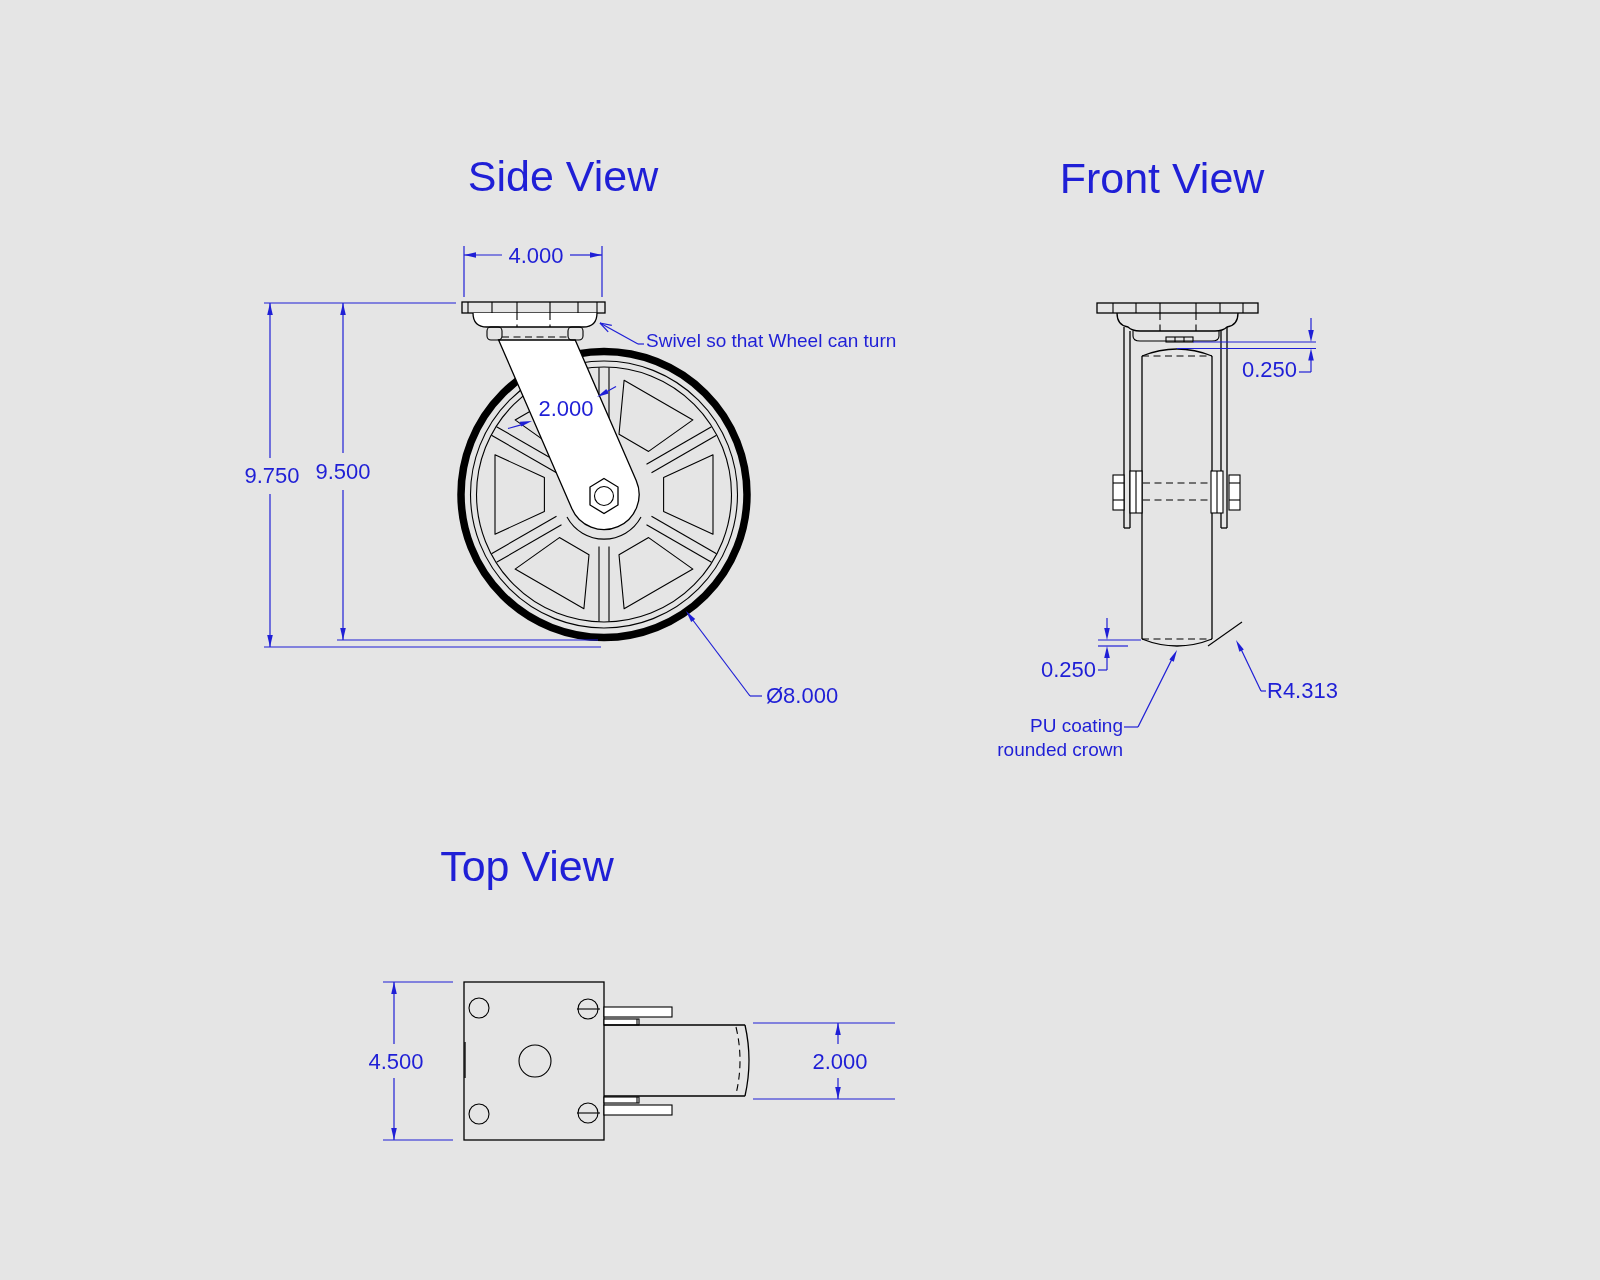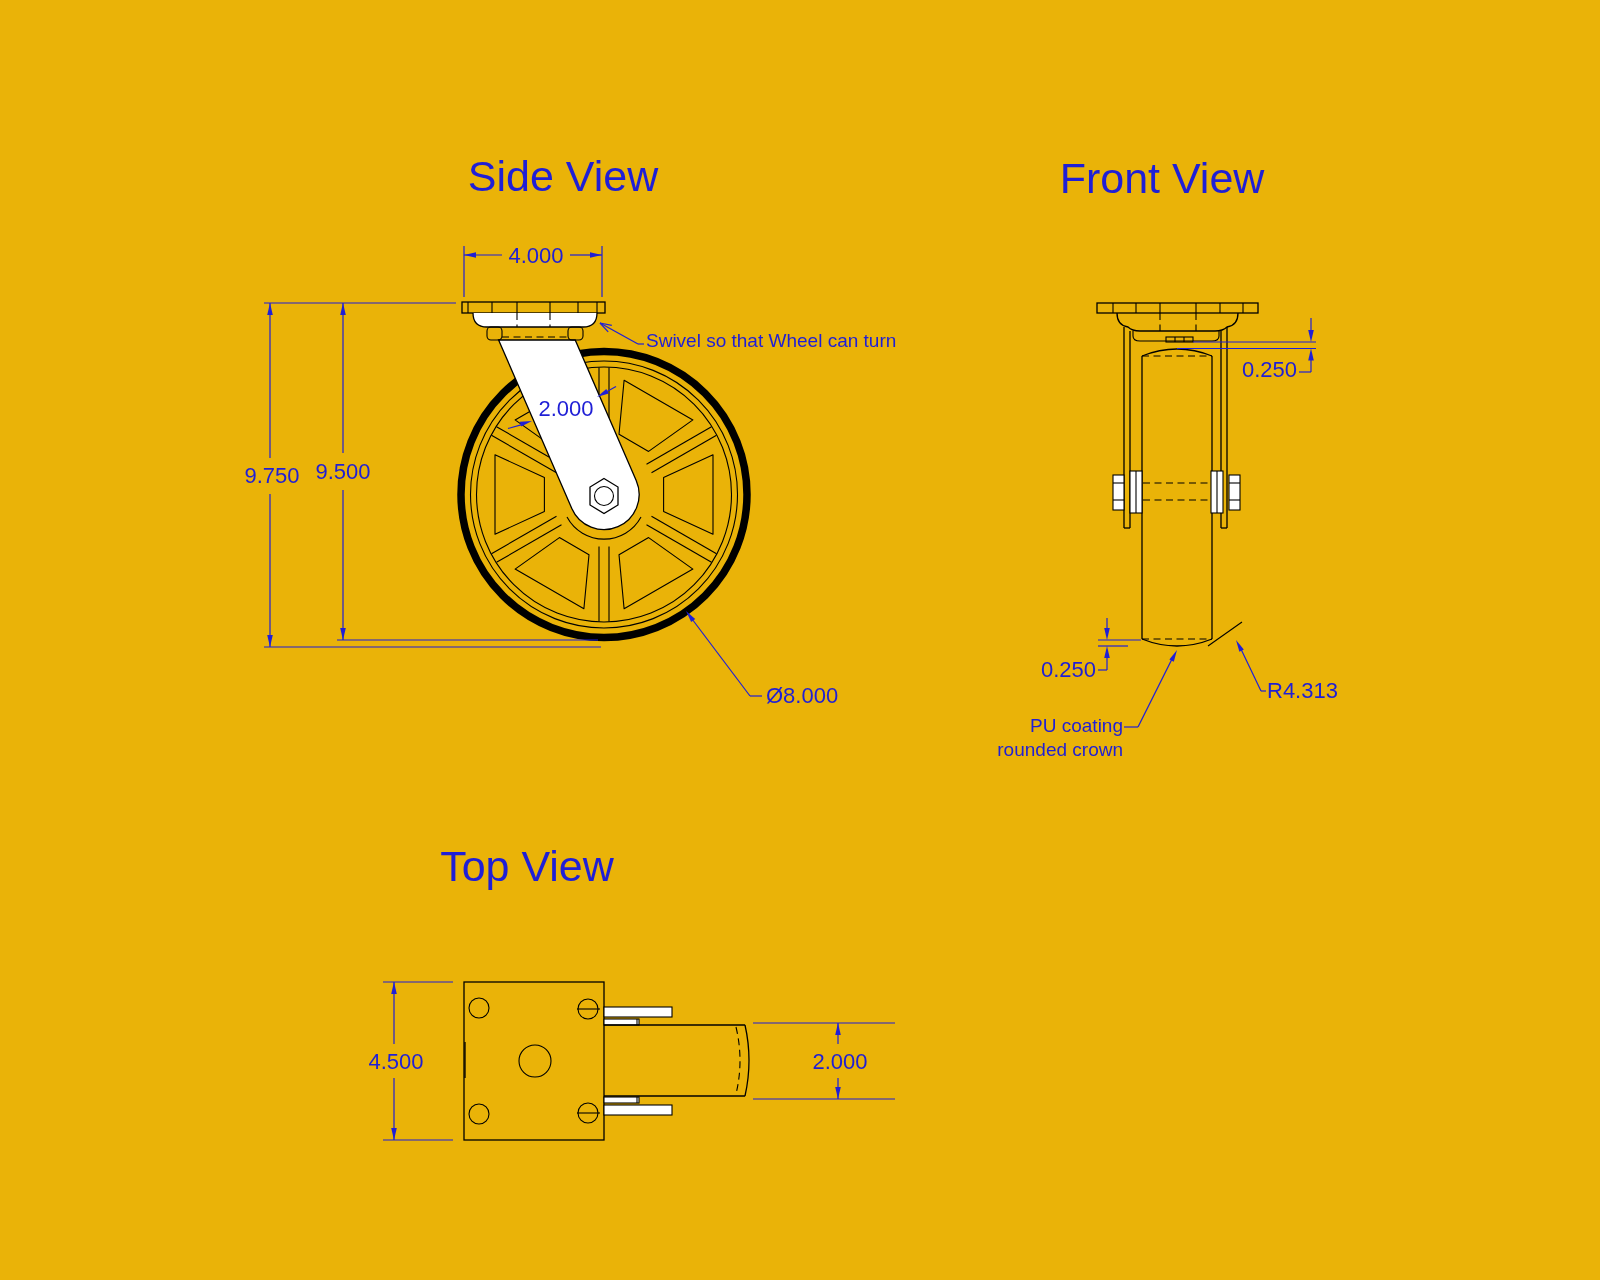--- a/index.html
+++ b/index.html
@@ -1,16 +1,16 @@
 <!DOCTYPE html>
 <html><head>
 <meta charset="utf-8">
 <style>
   html,body{margin:0;padding:0;background:#ffffff;}
-  .stage{width:1600px;height:1280px;position:relative;background:#eab308;}
+  .stage{width:1600px;height:1280px;position:relative;background:#e5e5e5;}
   svg{display:block;}
   text{font-family:"Liberation Sans","DejaVu Sans",sans-serif;}
   .title{fill:#1f1fd6;font-size:43px;}
   .dim{fill:#1f1fd6;font-size:22px;}
   .note{fill:#1f1fd6;font-size:19px;}
   .geo{stroke:#000000;fill:none;stroke-width:1.3;}
   .geothin{stroke:#000000;fill:none;stroke-width:1.1;}
   .hid{stroke:#000000;fill:none;stroke-width:1.1;stroke-dasharray:7 4.5;}
   .tire{stroke:#000000;fill:none;stroke-width:7.5;}
   .dimln{stroke:#1f1fd6;fill:none;stroke-width:1.2;}

